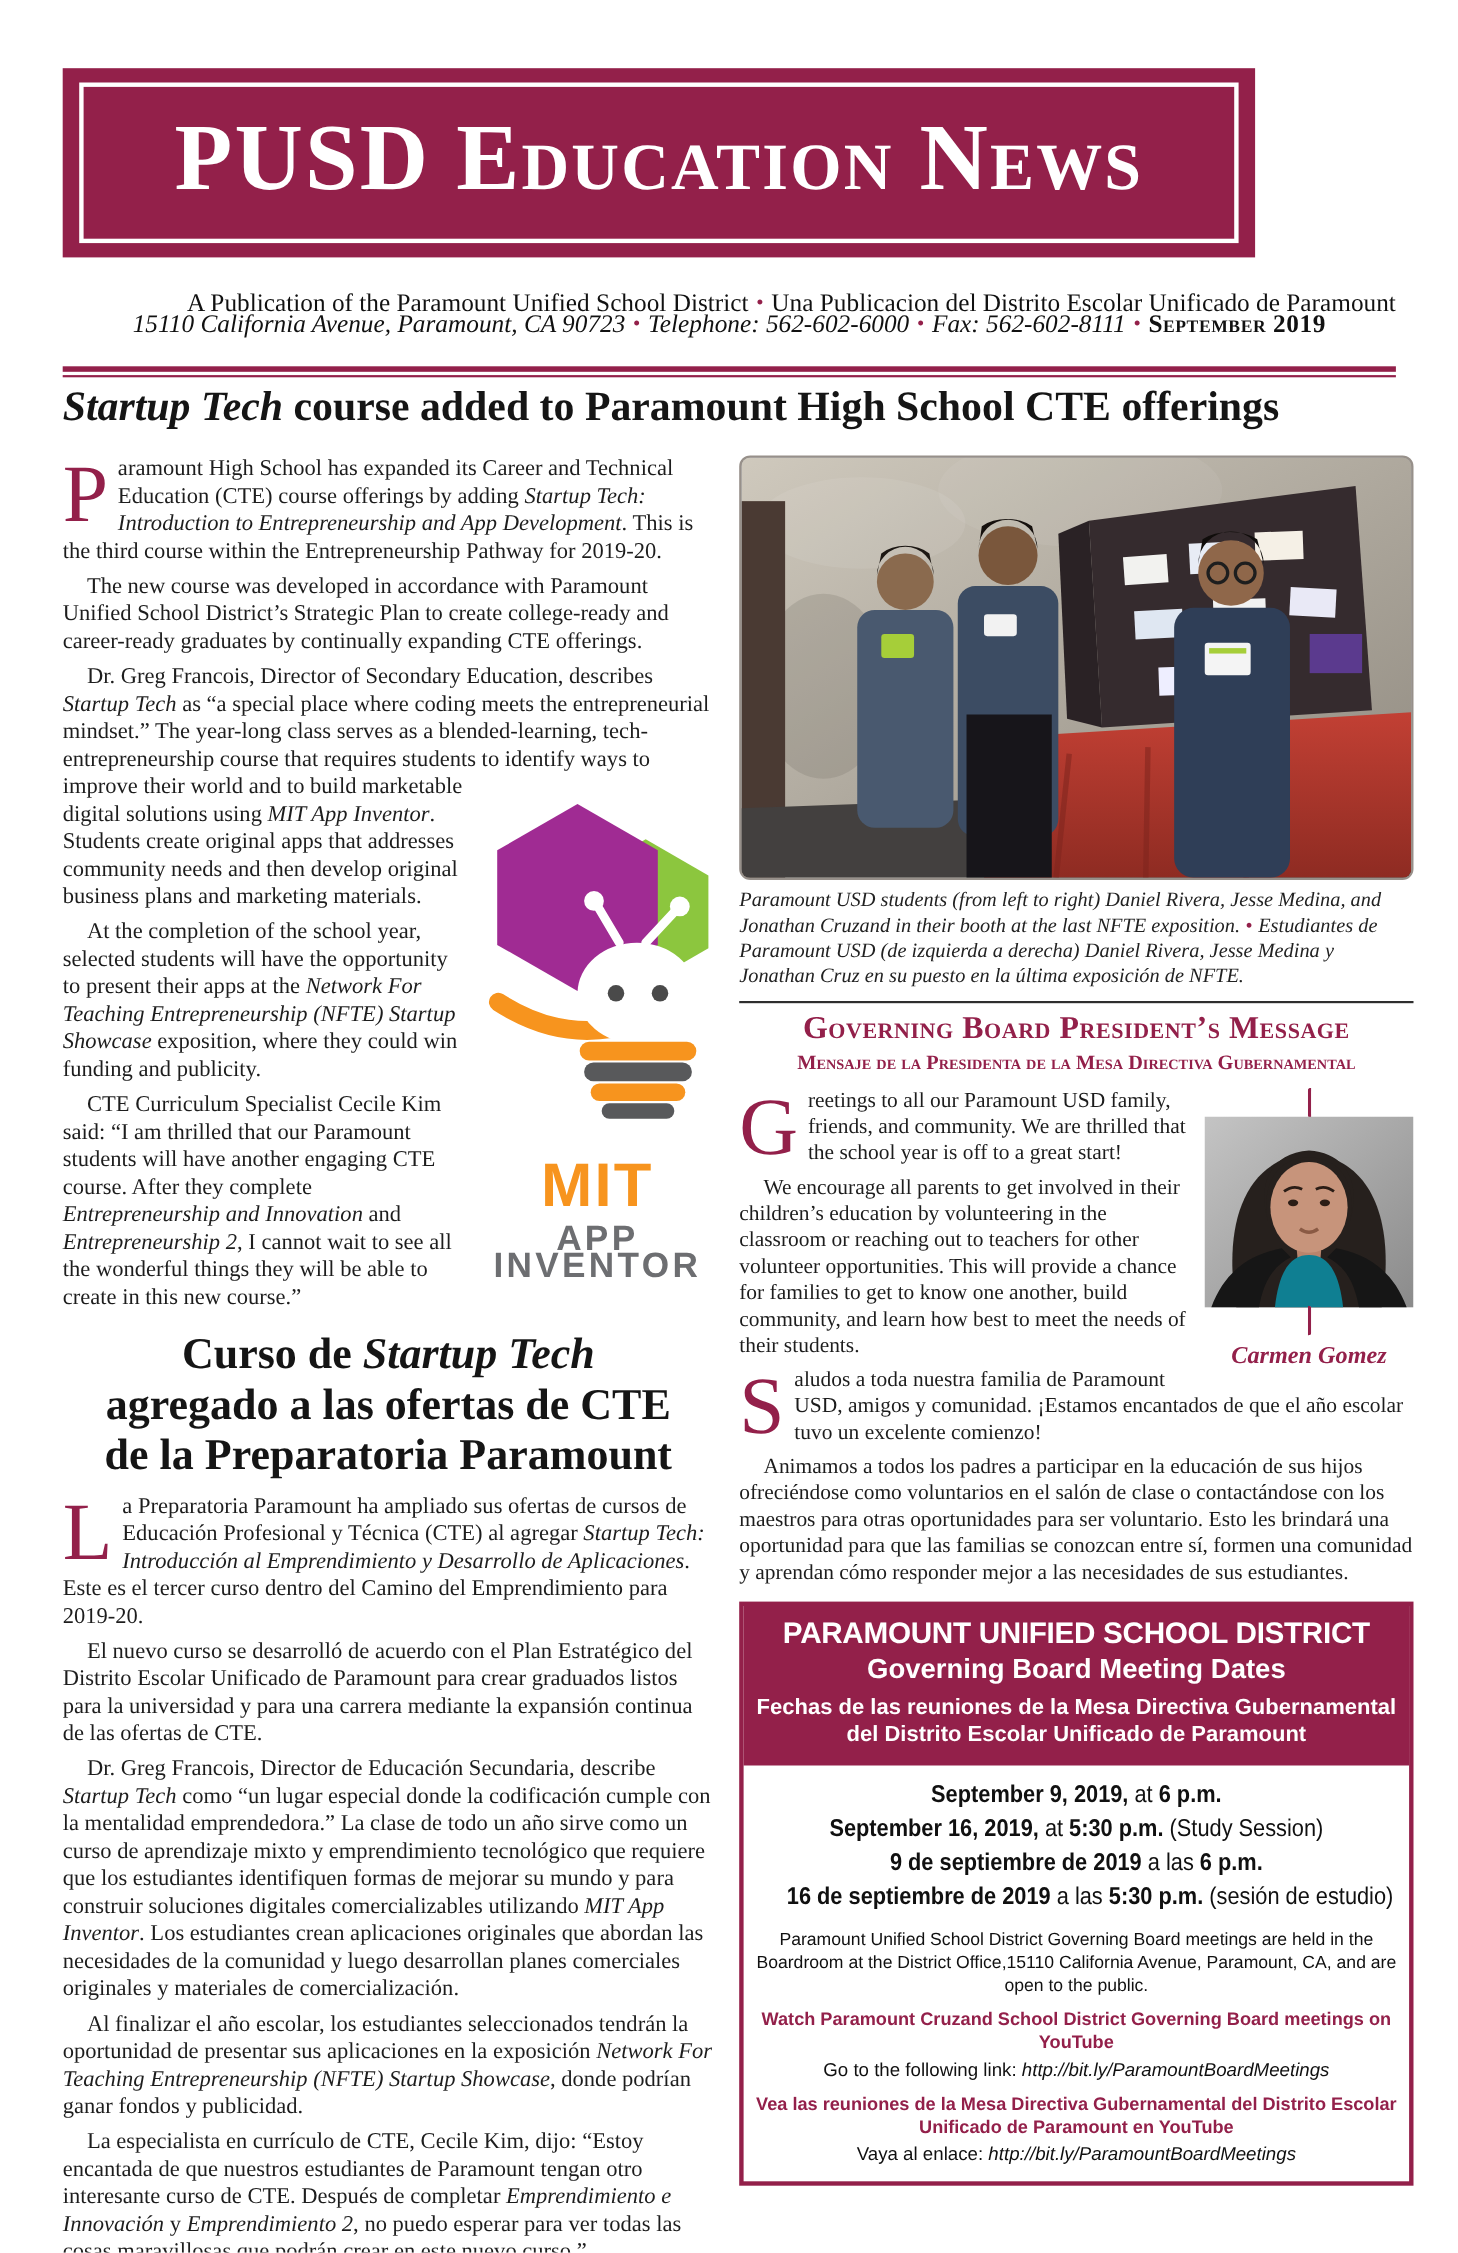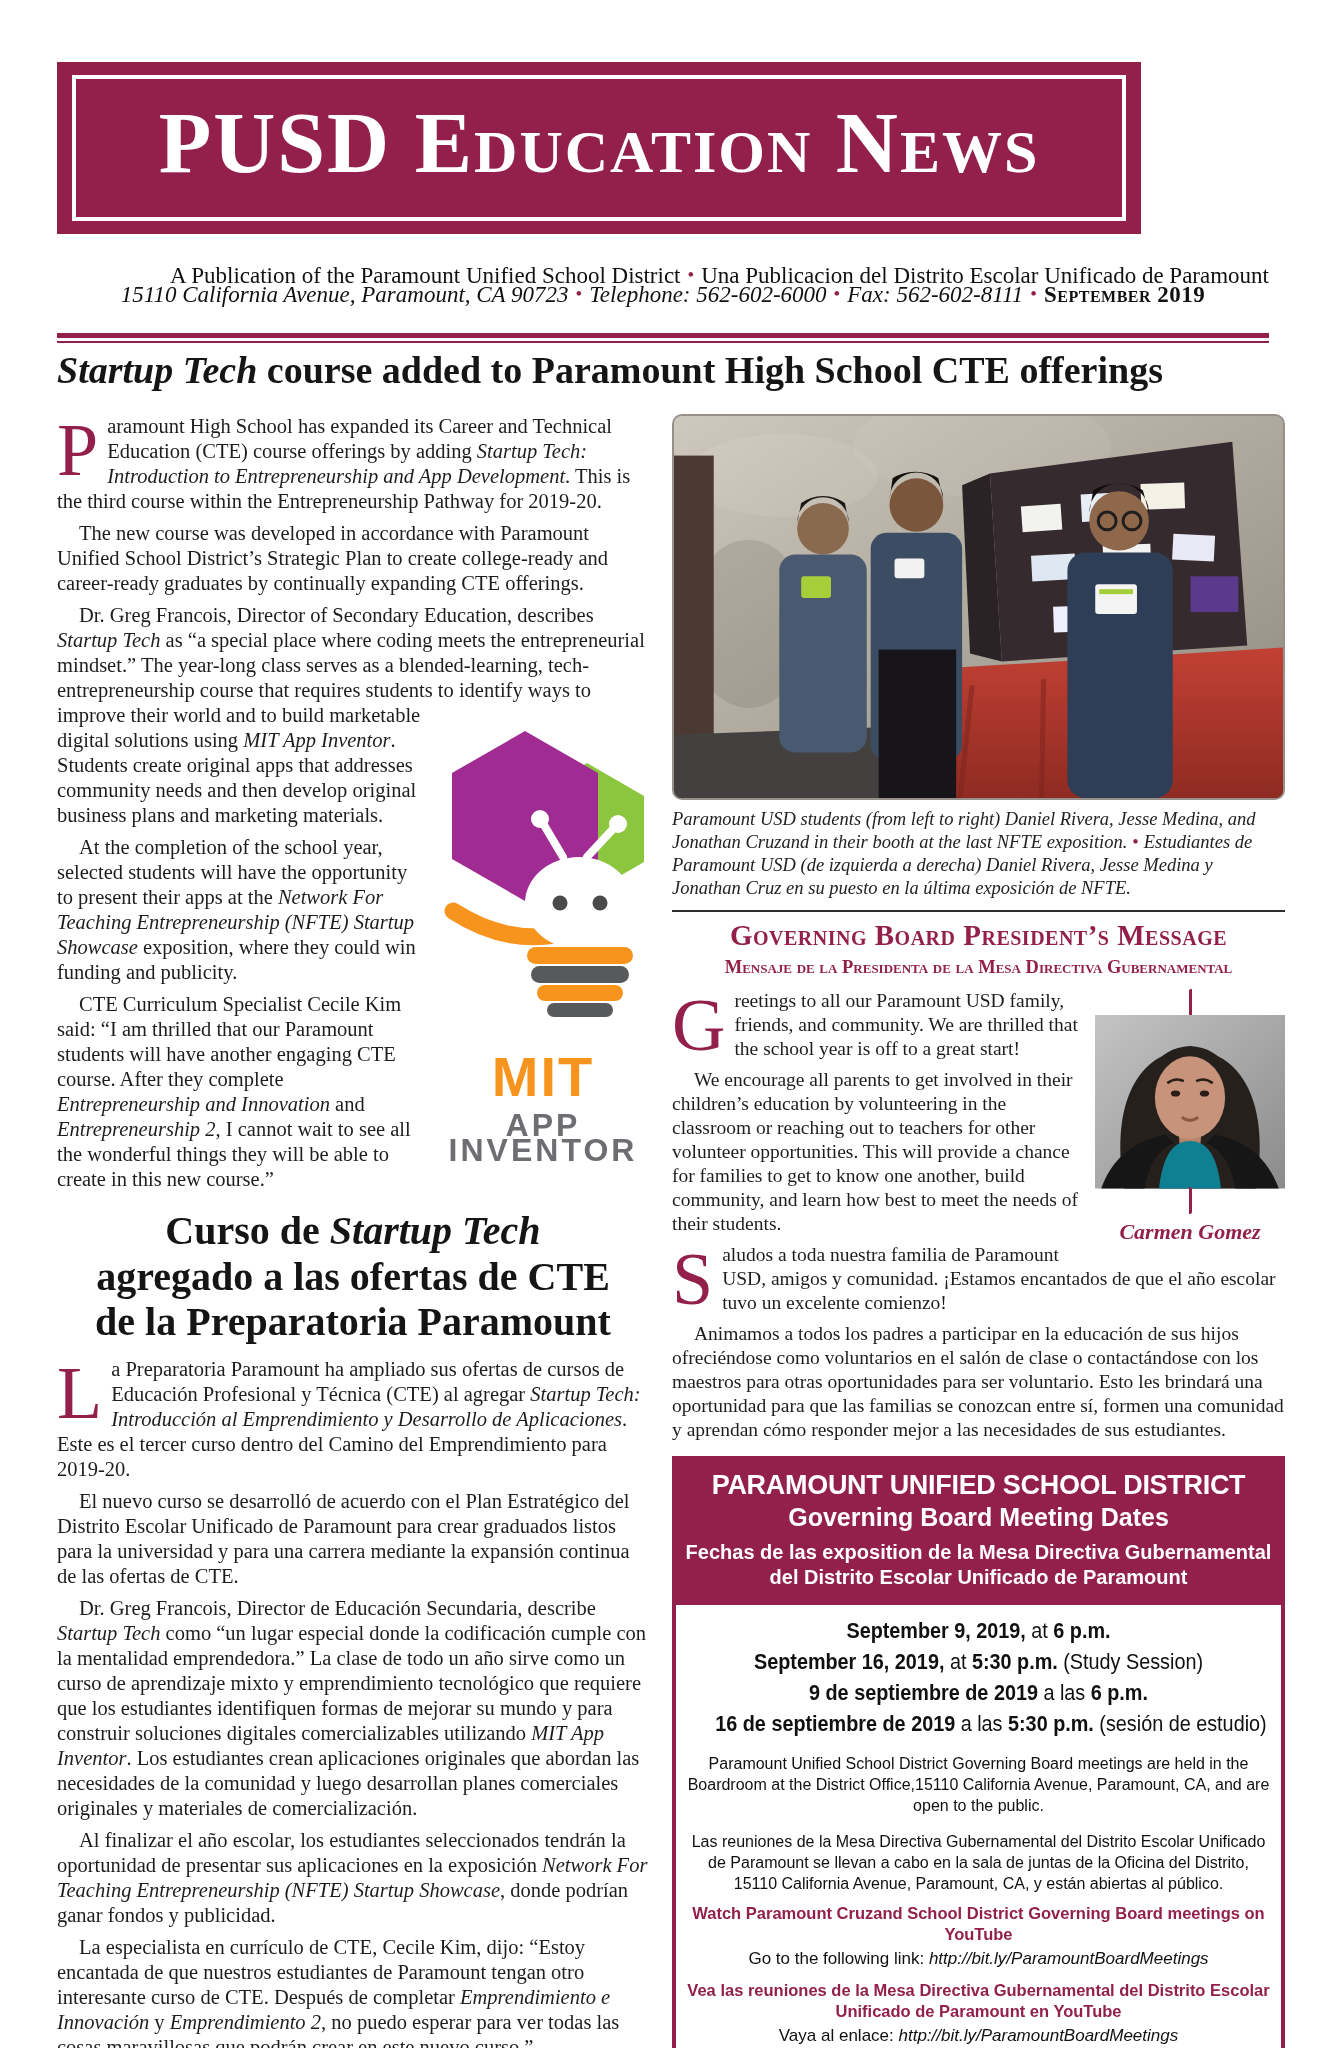--- a/index.html
+++ b/index.html
@@ -221,29 +221,28 @@
     <p class="para indent">We encourage all parents to get involved in their children’s education by volunteering in the classroom or reaching out to teachers for other volunteer opportunities. This will provide a chance for families to get to know one another, build community, and learn how best to meet the needs of their students.</p>
 
     <p class="para"><span class="dropcap">S</span><span>aludos a toda nuestra familia de Paramount USD, amigos y comunidad. ¡Estamos encantados de que el año escolar tuvo un excelente comienzo!</span></p>
 
     <p class="para indent">Animamos a todos los padres a participar en la educación de sus hijos ofreciéndose como voluntarios en el salón de clase o contactándose con los maestros para otras oportunidades para ser voluntario. Esto les brindará una oportunidad para que las familias se conozcan entre sí, formen una comunidad y aprendan cómo responder mejor a las necesidades de sus estudiantes.</p>
 
     <div class="meeting-box">
       <div class="mb-head">
         <div class="mb-title">PARAMOUNT UNIFIED SCHOOL DISTRICT</div>
         <div class="mb-sub-en">Governing Board Meeting Dates</div>
-        <div class="mb-sub-es">Fechas de las exposition de la Mesa Directiva Gubernamental del Distrito Escolar Unificado de Paramount</div>
+        <div class="mb-sub-es">Fechas de las reuniones de la Mesa Directiva Gubernamental del Distrito Escolar Unificado de Paramount</div>
       </div>
       <div class="mb-body">
         <div class="mb-date"><strong>September 9, 2019,</strong> at <strong>6 p.m.</strong></div>
         <div class="mb-date"><strong>September 16, 2019,</strong> at <strong>5:30 p.m.</strong> (Study Session)</div>
         <div class="mb-date"><strong>9 de septiembre de 2019</strong> a las <strong>6 p.m.</strong></div>
         <div class="mb-date"><strong>16 de septiembre de 2019</strong> a las <strong>5:30 p.m.</strong> (sesión de estudio)</div>
         <p class="mb-info">Paramount Unified School District Governing Board meetings are held in the Boardroom at the District Office,15110 California Avenue, Paramount, CA, and are open to the public.</p>
-        <p class="mb-info">Las reuniones de la Mesa Directiva Gubernamental del Distrito Escolar Unificado de Paramount se llevan a cabo en la sala de juntas de la Oficina del Distrito, 15110 California Avenue, Paramount, CA, y están abiertas al público.</p>
         <p class="mb-yt">Watch Paramount Cruzand School District Governing Board meetings on YouTube</p>
         <p class="mb-link">Go to the following link: <em>http://bit.ly/ParamountBoardMeetings</em></p>
         <p class="mb-yt">Vea las reuniones de la Mesa Directiva Gubernamental del Distrito Escolar Unificado de Paramount en YouTube</p>
         <p class="mb-link">Vaya al enlace: <em>http://bit.ly/ParamountBoardMeetings</em></p>
       </div>
     </div>
 
   </div>
 </div>
 

